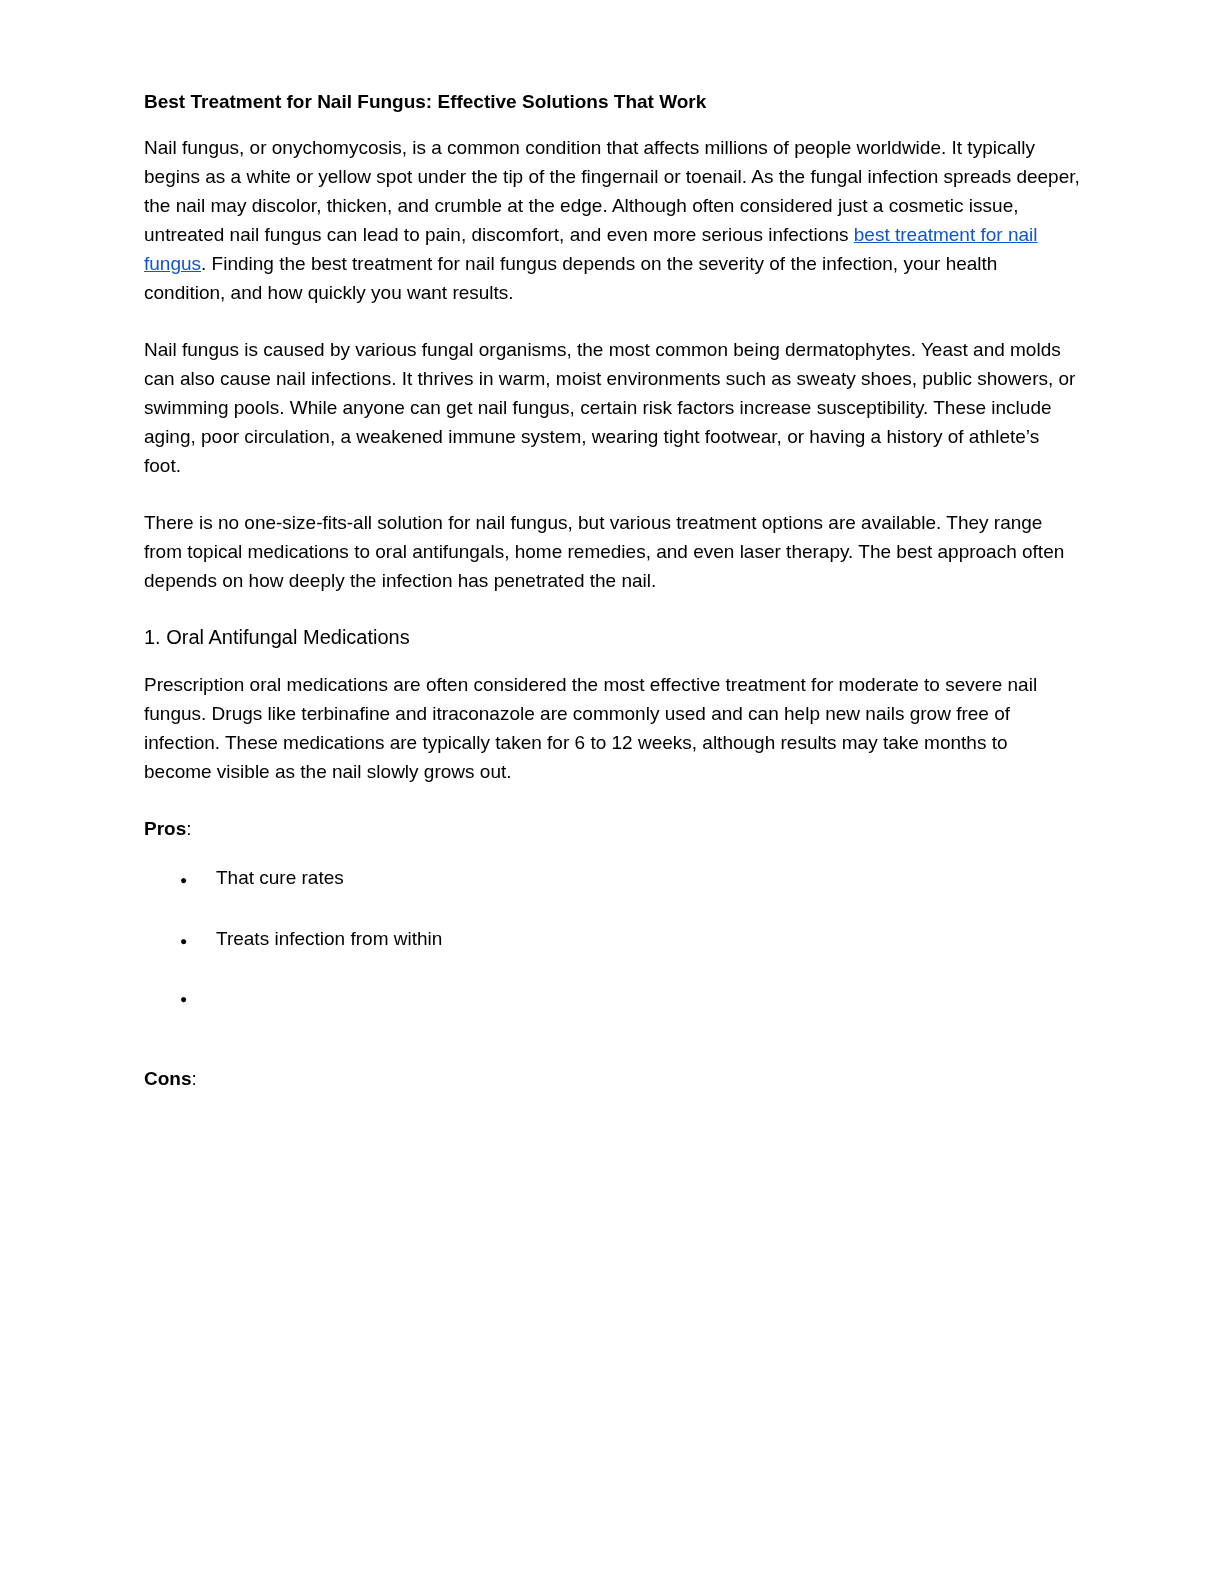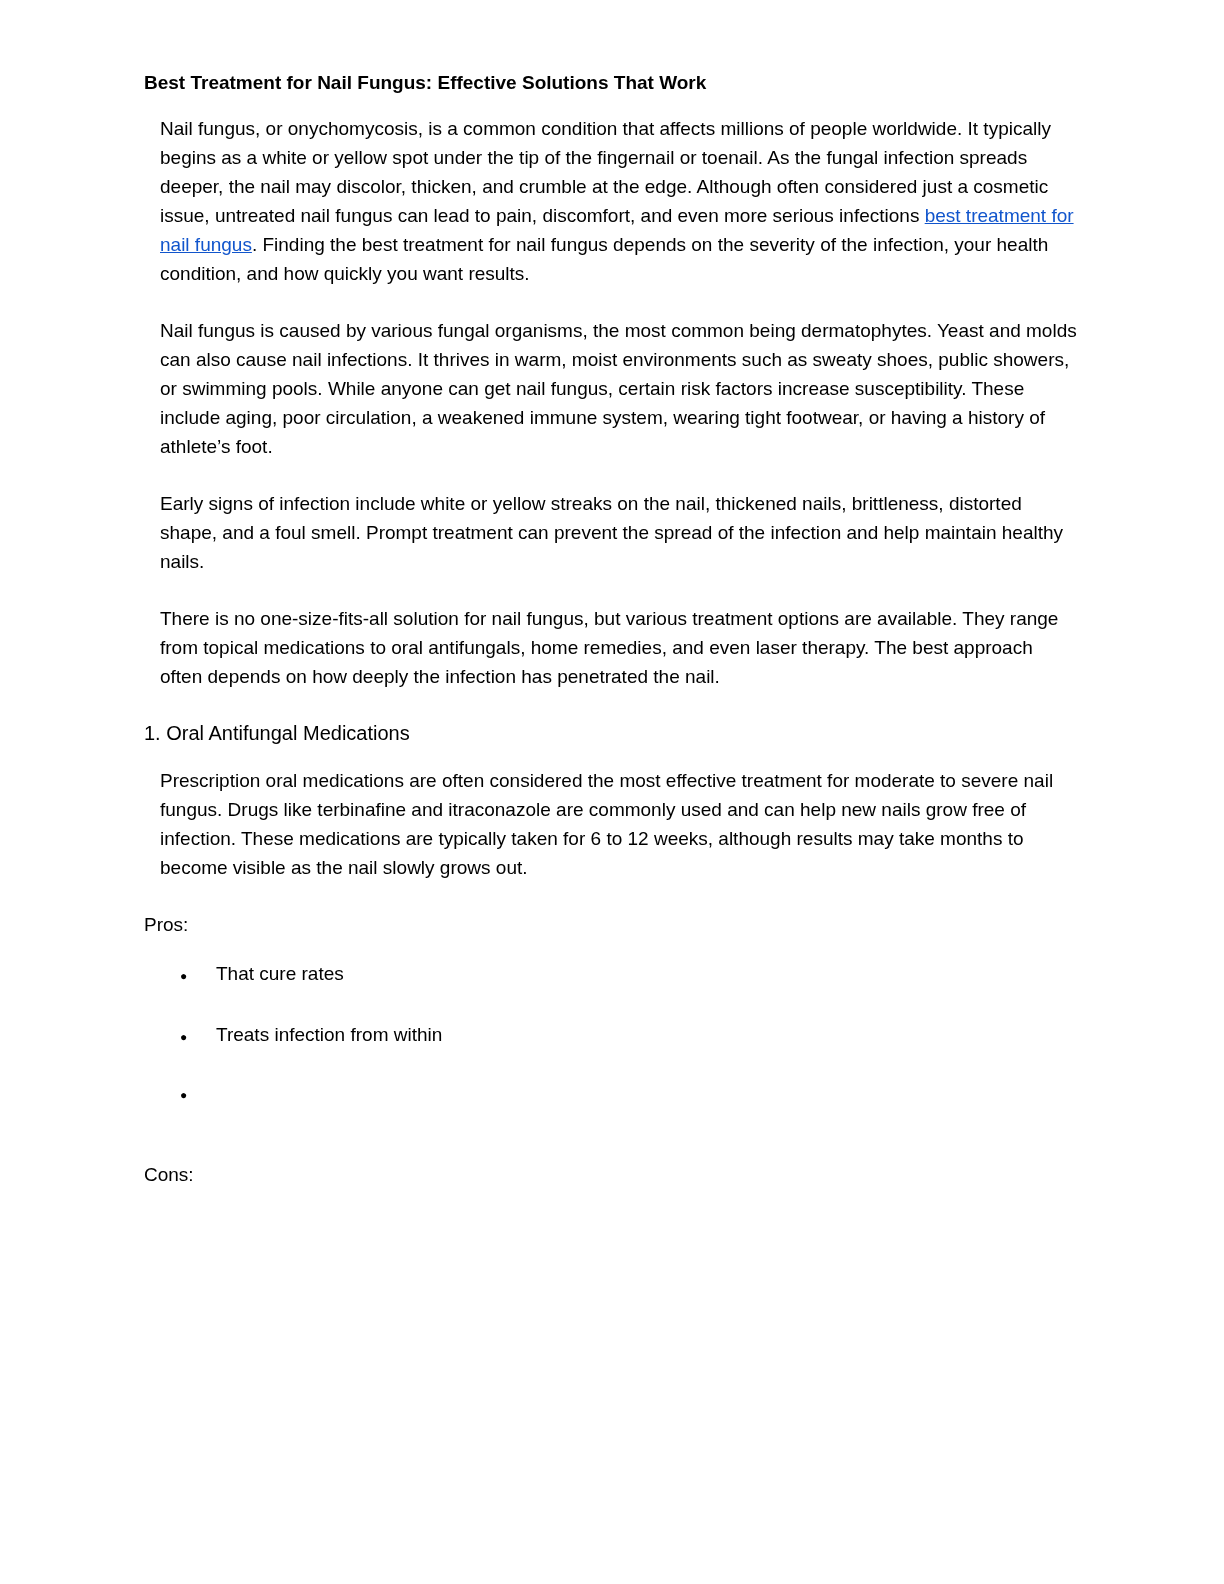--- a/index.html
+++ b/index.html
@@ -13,35 +13,35 @@
     height: 1584px;
     overflow: hidden;
     font-family: "Liberation Sans", sans-serif;
     color: #000000;
   }
 
   .page {
     width: 1224px;
     height: 1140px;
     background: #ffffff;
-    padding: 68px 144px 0 144px;
+    padding: 87px 144px 0 144px;
   }
 
   .doc-title {
     font-size: 19px;
     font-weight: 700;
     line-height: 29px;
     margin-bottom: 17px;
   }
 
   p.body-text {
     font-size: 19px;
     font-weight: 400;
     line-height: 29px;
-    margin: 0 0 28px 16px;
+    margin: 0 0 28px 0;
   }
 
   a.doc-link {
     color: #1155cc;
     text-decoration: underline;
     cursor: pointer;
   }
 
   h1.doc-h1 {
     font-size: 27px;
@@ -57,21 +57,21 @@
     margin: 26px 0 18px 0;
   }
 
   .pc-label {
     font-size: 19px;
     line-height: 29px;
     margin: 26px 0 0 0;
   }
 
   .pc-label .label-bold {
-    font-weight: 400;
+    font-weight: 700;
   }
 
   ul.bullet-list {
     list-style: none;
     margin: 20px 0 50px 0;
   }
 
   li.bullet-item {
     display: flex;
     align-items: baseline;
@@ -96,21 +96,20 @@
 
 <div class="page">
 
   <div class="doc-title">Best Treatment for Nail Fungus: Effective Solutions That Work</div>
 
   <p class="body-text"><span>Nail fungus, or onychomycosis, is a common condition that affects millions of people worldwide. It typically begins as a white or yellow spot under the tip of the fingernail or toenail. As the fungal infection spreads deeper, the nail may discolor, thicken, and crumble at the edge. Although often considered just a cosmetic issue, untreated nail fungus can lead to pain, discomfort, and even more serious infections </span><a class="doc-link">best treatment for nail fungus</a><span>. Finding the best treatment for nail fungus depends on the severity of the infection, your health condition, and how quickly you want results.</span></p>
 
 
   <p class="body-text">Nail fungus is caused by various fungal organisms, the most common being dermatophytes. Yeast and molds can also cause nail infections. It thrives in warm, moist environments such as sweaty shoes, public showers, or swimming pools. While anyone can get nail fungus, certain risk factors increase susceptibility. These include aging, poor circulation, a weakened immune system, wearing tight footwear, or having a history of athlete’s foot.</p>
 
-  <p class="body-text">Early signs of infection include white or yellow streaks on the nail, thickened nails, brittleness, distorted shape, and a foul smell. Prompt treatment can prevent the spread of the infection and help maintain healthy nails.</p>
 
 
   <p class="body-text">There is no one-size-fits-all solution for nail fungus, but various treatment options are available. They range from topical medications to oral antifungals, home remedies, and even laser therapy. The best approach often depends on how deeply the infection has penetrated the nail.</p>
 
   <h3 class="doc-h3">1. Oral Antifungal Medications</h3>
 
   <p class="body-text">Prescription oral medications are often considered the most effective treatment for moderate to severe nail fungus. Drugs like terbinafine and itraconazole are commonly used and can help new nails grow free of infection. These medications are typically taken for 6 to 12 weeks, although results may take months to become visible as the nail slowly grows out.</p>
 
   <div class="pc-label"><span class="label-bold">Pros</span><span>:</span></div>
 

